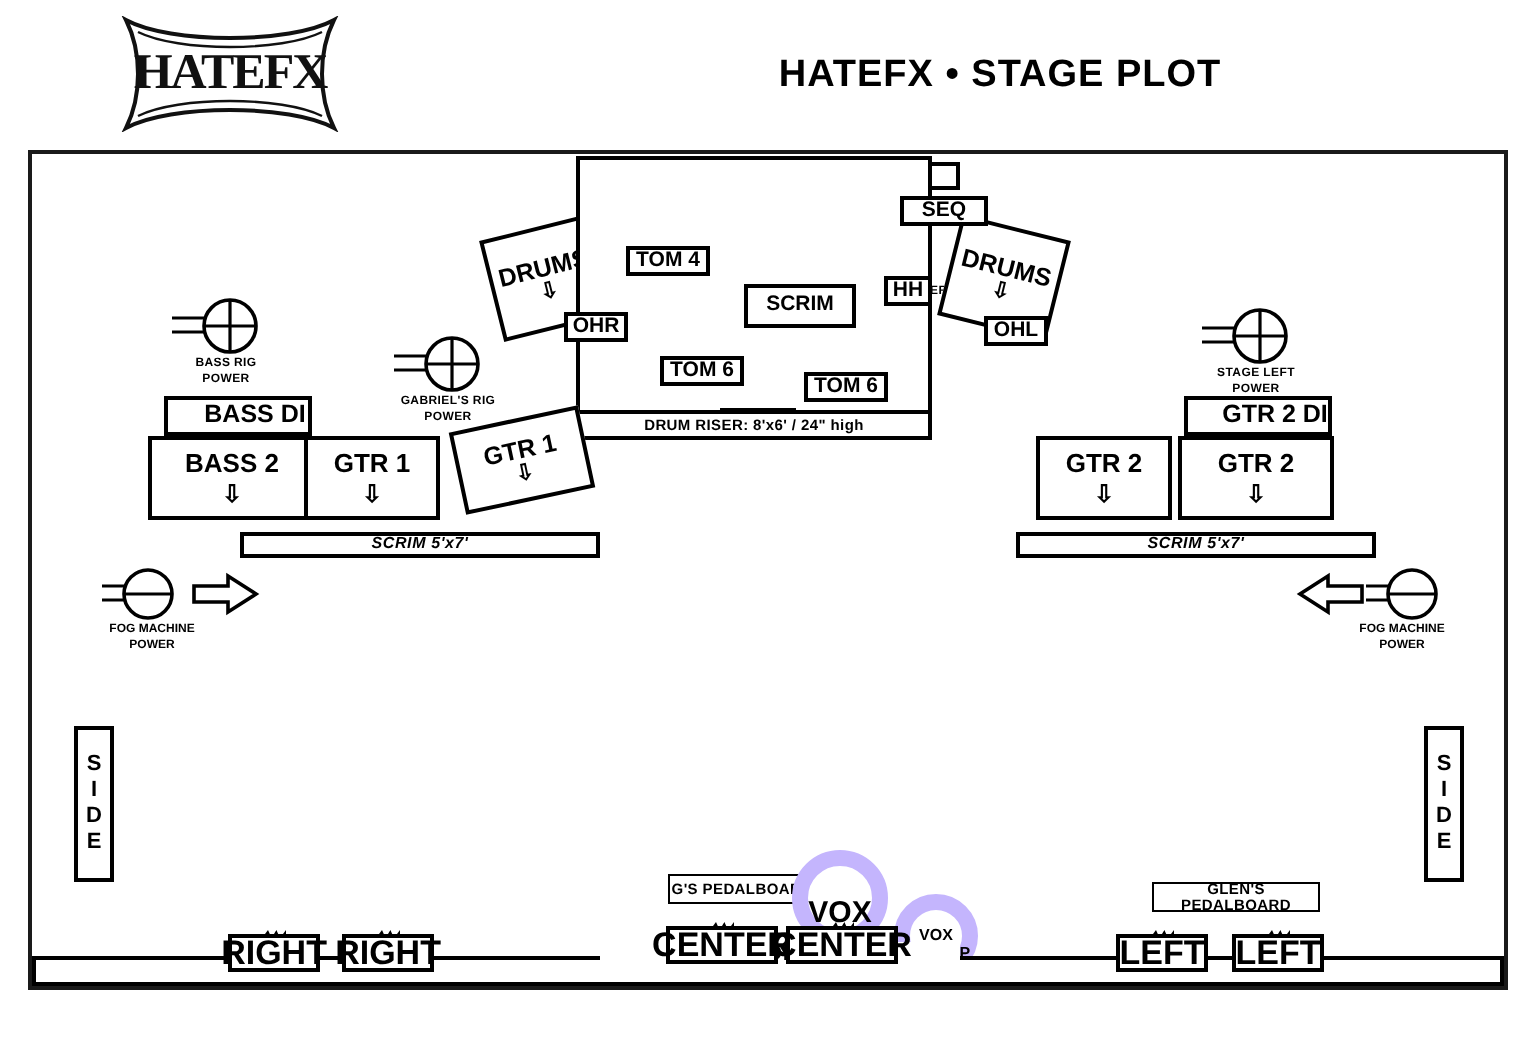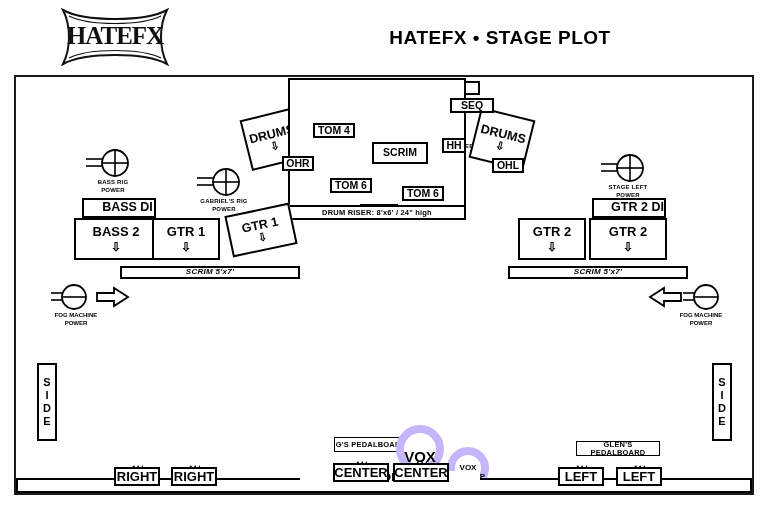--- a/index.html
+++ b/index.html
@@ -73,21 +73,21 @@
     font-size: 8px;
     letter-spacing: 0.3px;
     border-width: 2px;
     font-style: italic;
   }
   .mic {
     font-size: 10.5px;
     border-width: 2px;
   }
   .wedge {
-    font-size: 13px;
+    font-size: 17px;
     border-width: 2px;
   }
   .wedge::before {
     content: "";
     position: absolute;
     top: -4px; left: 50%;
     margin-left: -6px;
     width: 12px; height: 4px;
     background: #000;
     clip-path: polygon(0 100%, 25% 0, 40% 100%, 60% 0, 75% 100%, 100% 0, 100% 100%);

